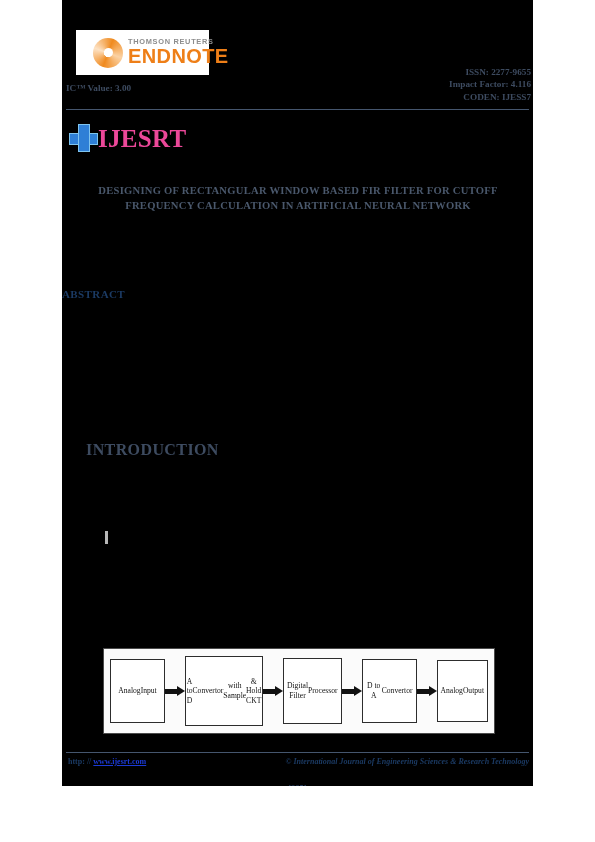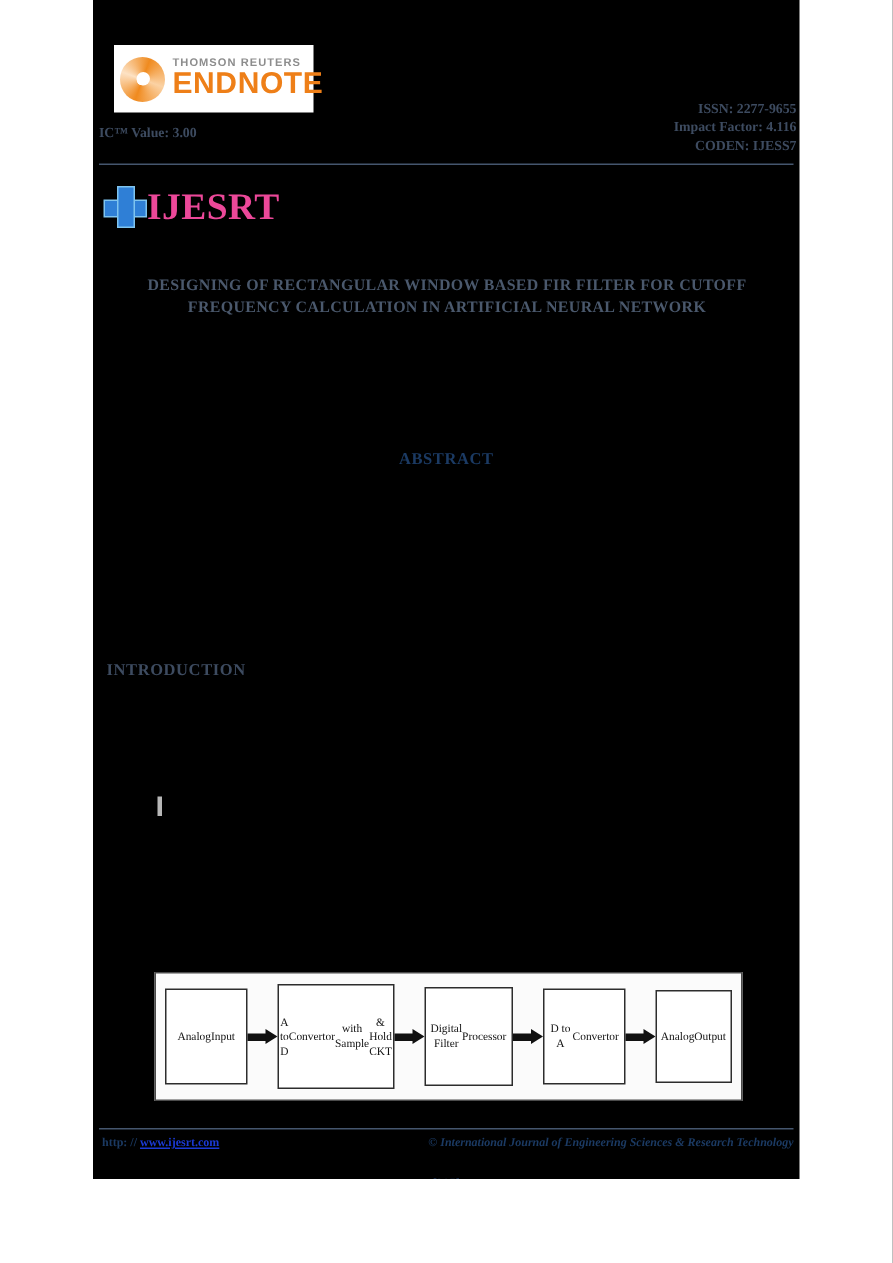--- a/index.html
+++ b/index.html
@@ -7,21 +7,21 @@
   body{width:595px;height:842px;position:relative;overflow:hidden;
        font-family:"Liberation Serif",serif;}
 
   
   .page-sheet{position:absolute;left:62px;top:0;width:471px;height:786px;
               background:#000000;overflow:hidden;}
 
   
   .endnote-logo{position:absolute;left:14px;top:30px;width:133px;height:45px;
                 background:#ffffff;display:flex;align-items:center;
-                padding:0 4px;box-sizing:border-box;}
+                padding:0 17px;box-sizing:border-box;}
   .en-spiral{width:30px;height:30px;flex:0 0 30px;border-radius:50%;
              background:
                radial-gradient(circle at 50% 50%, #ffffff 0 18%, rgba(0,0,0,0) 19%),
                conic-gradient(from 20deg,#f08a1e,#fbd2a4,#f08a1e,#fde2c4,#ef8b20);
              position:relative;}
   .en-spiral::after{content:"";position:absolute;left:50%;top:50%;
              width:9px;height:9px;margin:-4.5px 0 0 -4.5px;border-radius:50%;
              background:#ffffff;}
   .en-text{margin-left:5px;line-height:1;}
   .en-top{font-family:"Liberation Sans",sans-serif;font-size:7.4px;
@@ -49,24 +49,24 @@
   .brand-cross .v{left:8.5px;top:0;width:10px;height:26px;}
   .brand-name{font-size:25px;font-weight:700;color:#ec4899;
               letter-spacing:.3px;line-height:1;margin-left:1px;}
 
   
   .doc-title{position:absolute;left:10px;top:183px;width:452px;text-align:center;
              font-size:10.6px;font-weight:700;color:#4a586c;line-height:15px;
              letter-spacing:.25px;}
 
   
-  .abstract-head{position:absolute;left:0;top:300px;width:471px;text-align:center;
+  .abstract-head{position:absolute;left:0;top:288px;width:471px;
                  font-size:11px;font-weight:700;color:#1b3a63;letter-spacing:.4px;}
-  .intro-head{position:absolute;left:9px;top:441px;
-              font-size:11px;font-weight:700;color:#3d4b60;letter-spacing:.4px;text-align:right;}
+  .intro-head{position:absolute;left:24px;top:441px;
+              font-size:16px;font-weight:700;color:#3d4b60;letter-spacing:.4px;text-align:right;}
 
   
   .scan-fragment{position:absolute;left:43px;top:531px;width:3px;height:13px;
                  background:#d7d7d7;opacity:.85;}
 
   
   .figure-wrap{position:absolute;left:41px;top:648px;width:392px;height:86px;
                background:#fbfbfb;border:1px solid #4b4b4b;box-sizing:border-box;
                padding:5px 6px;}
   .figure-inner{width:100%;height:100%;display:flex;align-items:center;

